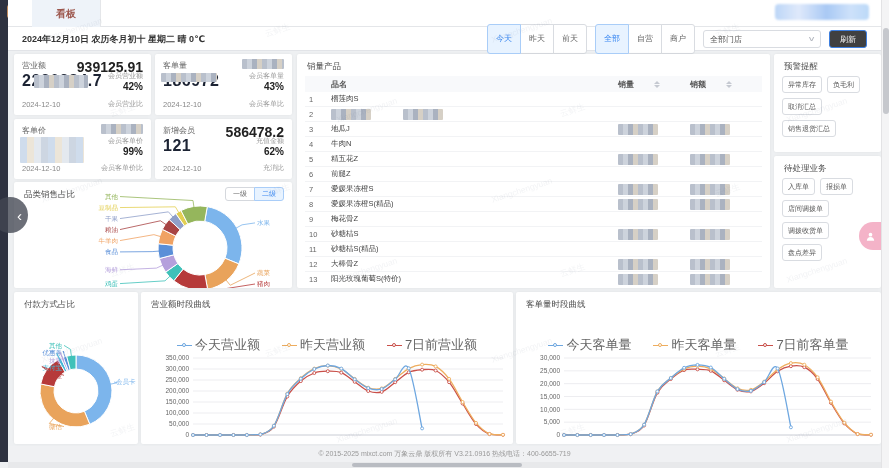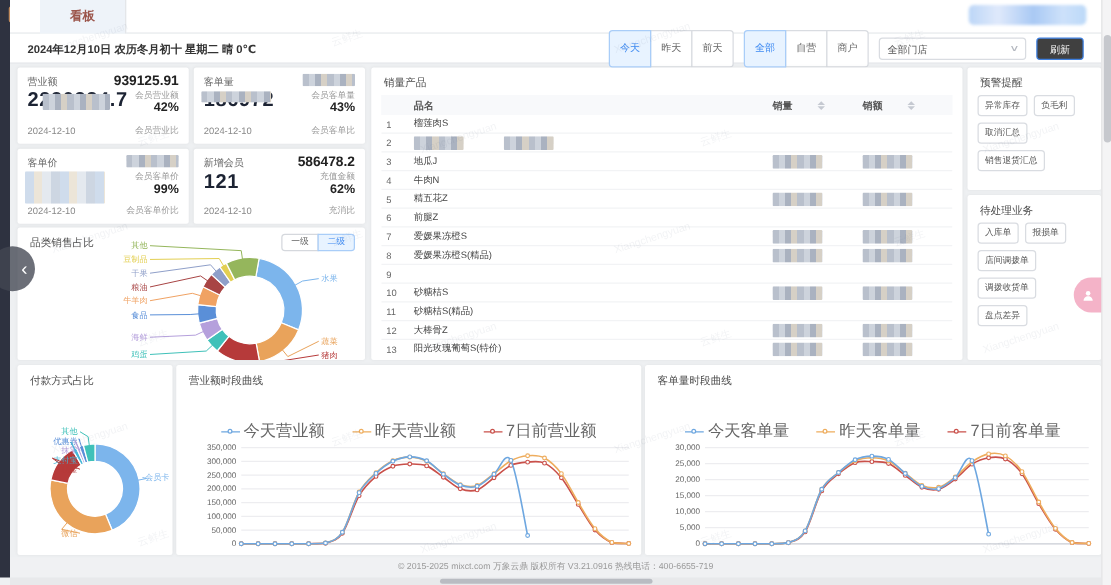--- a/index.html
+++ b/index.html
@@ -30,21 +30,21 @@
   
   .panel{position:absolute;background:#fff;border-radius:2px;box-shadow:0 0 3px rgba(0,0,0,.06);}
   .ptitle{position:absolute;left:10px;top:7px;font-size:8.5px;color:#4d4d4d;}
   
   #kpi-grid{position:absolute;left:14px;top:54px;width:278px;height:125px;display:grid;
        grid-template-columns:1fr 1fr;grid-template-rows:1fr 1fr;gap:4px;}
   .kpi{position:relative;background:#fff;border-radius:2px;box-shadow:0 0 3px rgba(0,0,0,.06);}
   .kpi .kt{position:absolute;left:8px;top:6px;font-size:8px;color:#666;}
   .kpi .kv{position:absolute;left:8px;top:18px;font-size:16px;font-weight:bold;color:#1c2333;letter-spacing:.5px;}
   .kpi .kd{position:absolute;left:8px;bottom:6px;font-size:7.5px;color:#888;}
-  .kpi .sv{position:absolute;right:8px;top:5px;font-size:11px;font-weight:bold;color:#222;}
+  .kpi .sv{position:absolute;right:8px;top:5px;font-size:14px;font-weight:bold;color:#222;}
   .kpi .sl{position:absolute;right:8px;top:17px;font-size:7px;color:#999;}
   .kpi .rv{position:absolute;right:8px;top:27px;font-size:10px;font-weight:bold;color:#222;}
   .kpi .rl{position:absolute;right:8px;bottom:6px;font-size:7px;color:#999;}
   .mosaic{background-image:
       repeating-linear-gradient(90deg,#b9c0cc 0 5px,#cdd3dc 5px 10px,#aab2c0 10px 15px,#d6d0c6 15px 20px),
       repeating-linear-gradient(0deg,rgba(255,255,255,.4) 0 5px,rgba(120,130,150,.22) 5px 10px);border-radius:1px;}
   .mosaic-pastel{background-image:
       repeating-linear-gradient(90deg,#cfdcec 0 7px,#ece5d8 7px 14px,#e4e9ef 14px 21px,#cdd6e2 21px 28px),
       repeating-linear-gradient(0deg,rgba(255,255,255,.45) 0 6px,rgba(150,160,180,.18) 6px 12px);border-radius:1px;}
   
@@ -303,20 +303,21 @@
     <span class="pname">爱媛果冻橙S(精品)</span>
     <span class="qcell">
             <span class="rmosaic mosaic"></span>
           </span>
     <span class="acell">
             <span class="rmosaic mosaic"></span>
           </span>
   </div>
   <div class="trow">
     <span class="idx">9</span>
+    <span class="pname">梅花骨Z</span>
     <span class="qcell"></span>
     <span class="acell"></span>
   </div>
   <div class="trow">
     <span class="idx">10</span>
     <span class="pname">砂糖桔S</span>
     <span class="qcell">
             <span class="rmosaic mosaic"></span>
           </span>
     <span class="acell">

